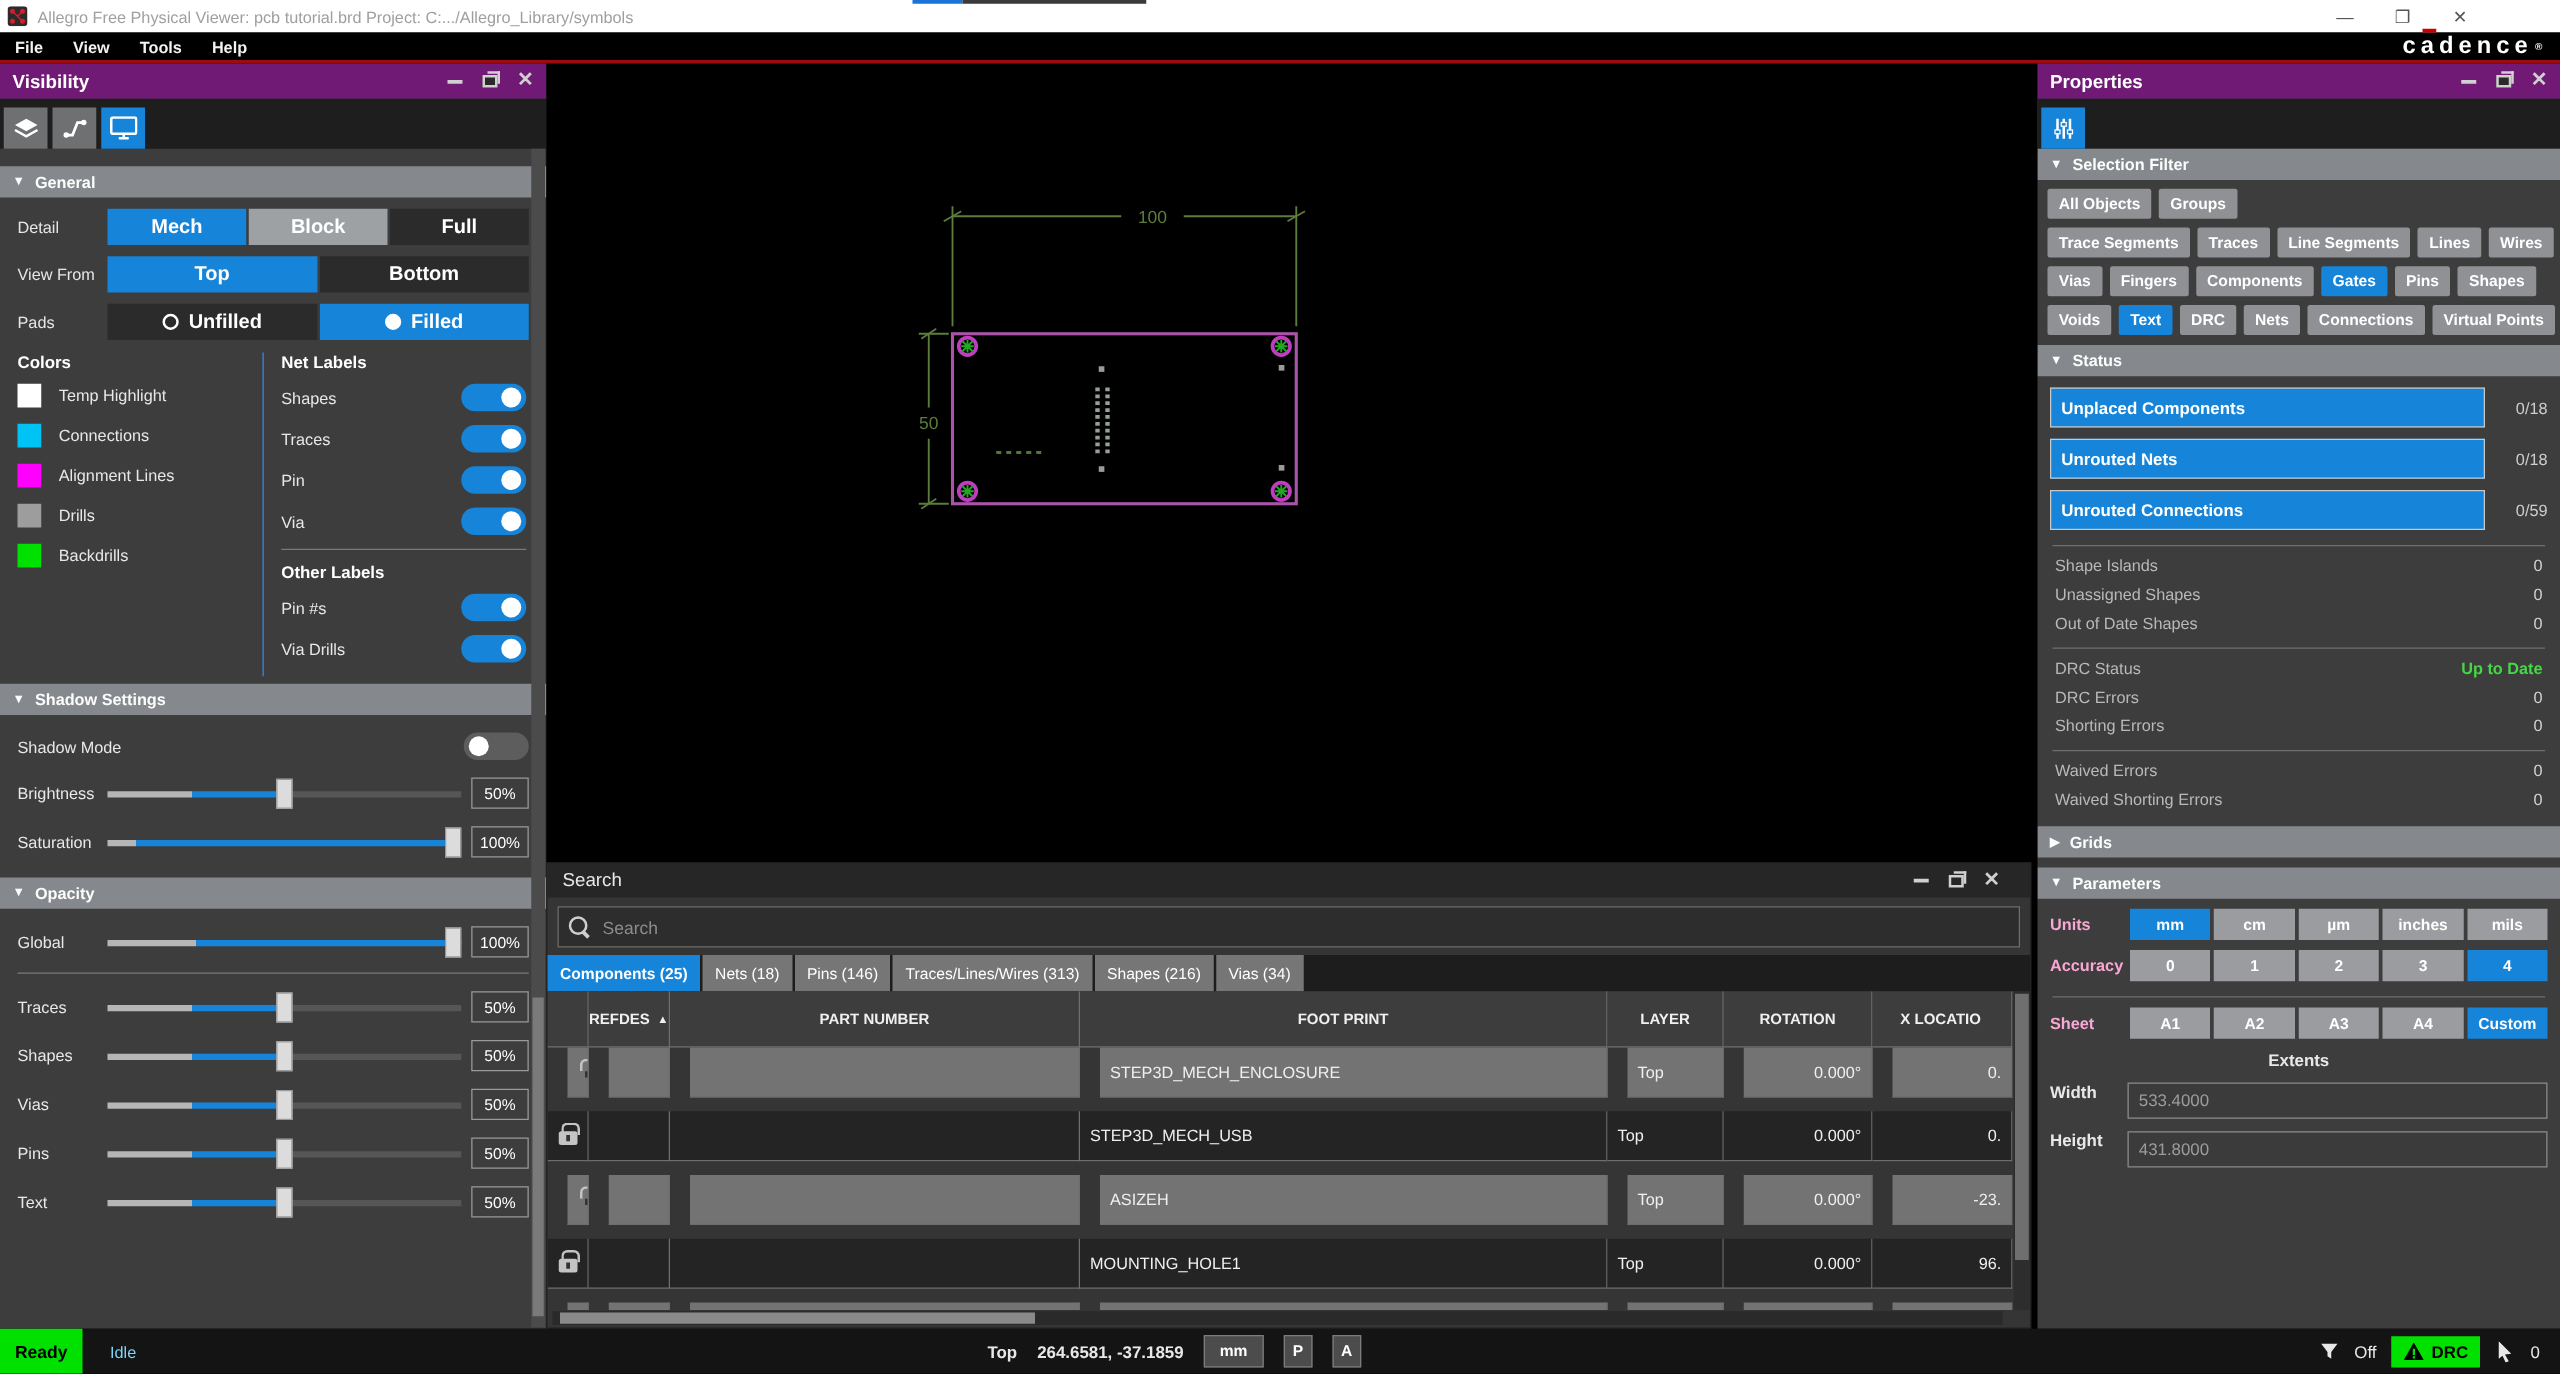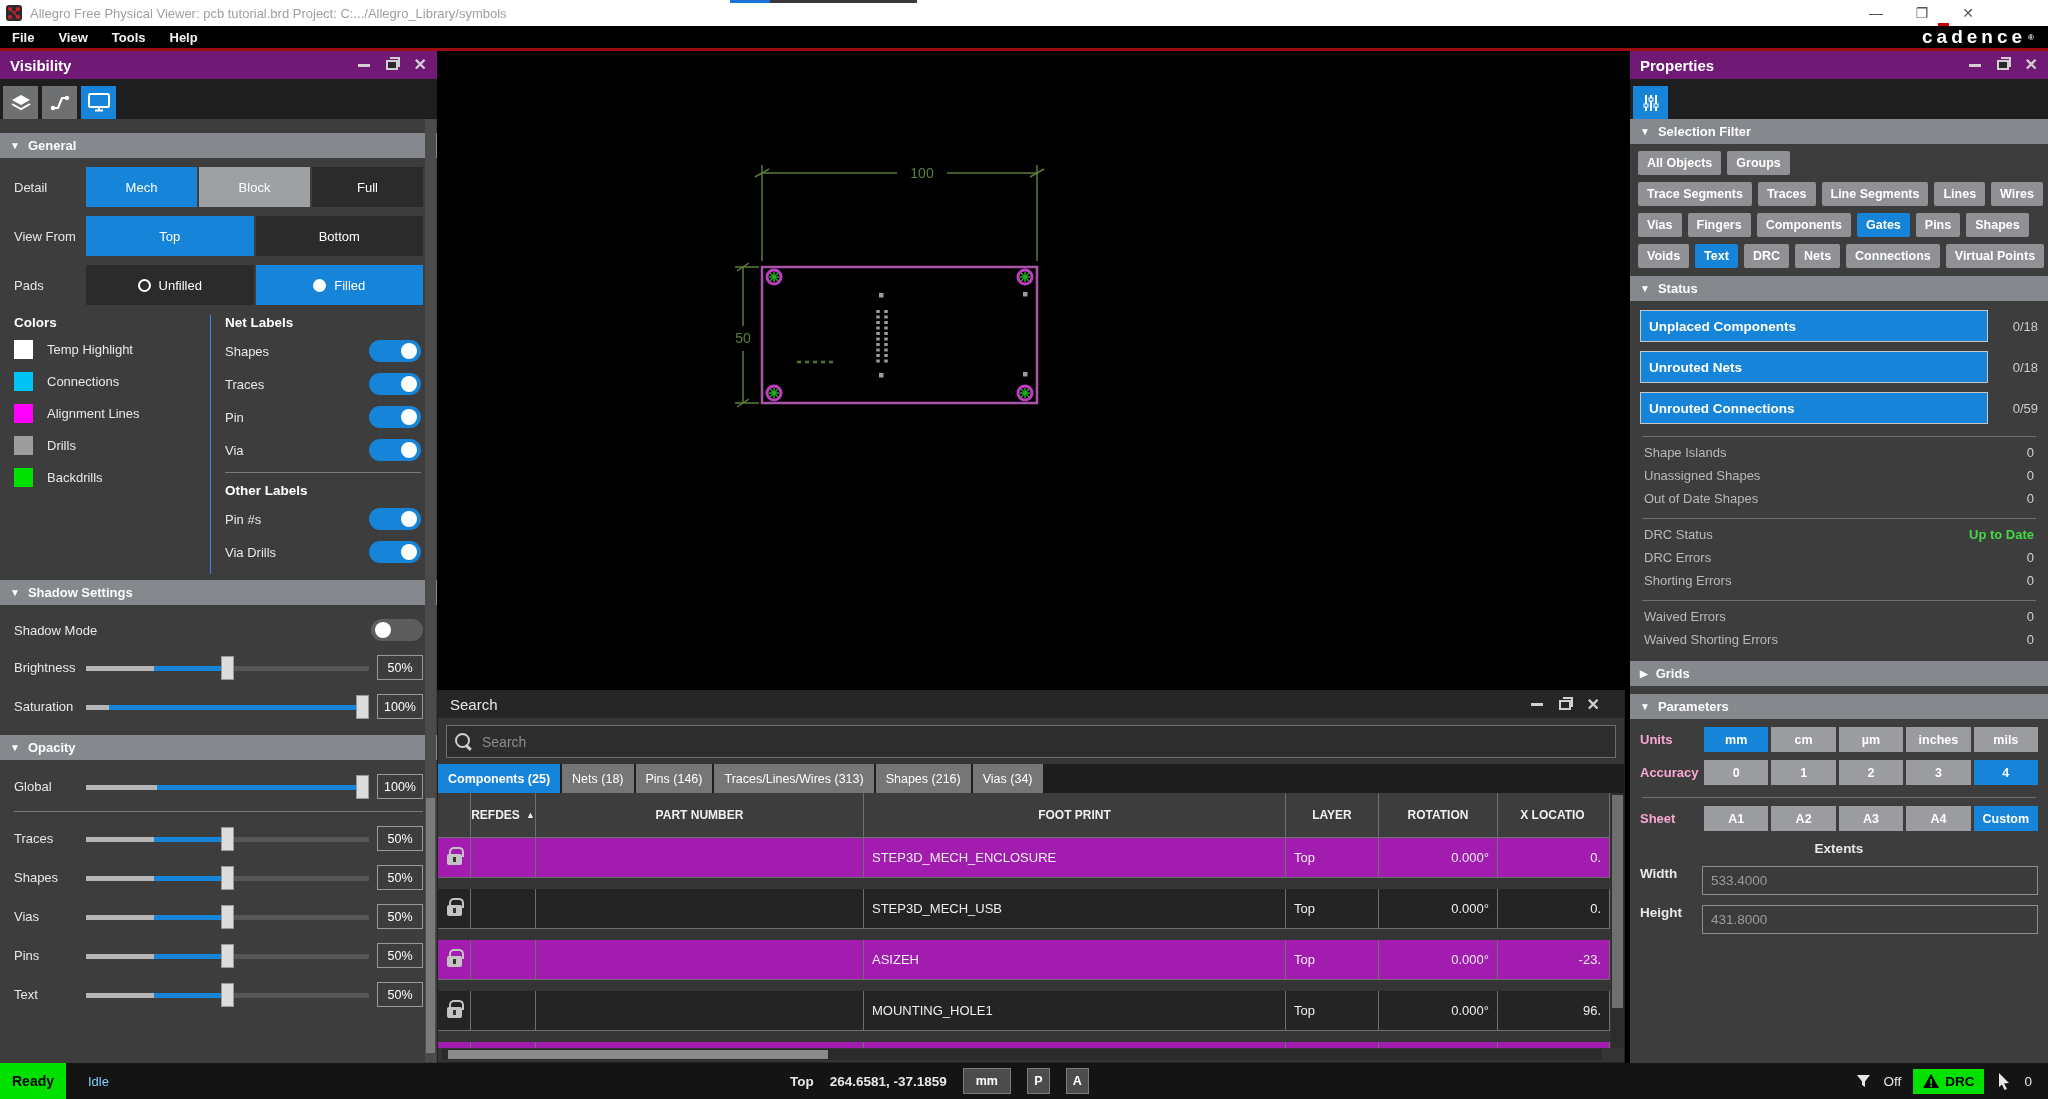--- a/index.html
+++ b/index.html
@@ -35,21 +35,21 @@
   .float-ico::before{content:"";position:absolute;left:2px;top:-5px;width:8px;height:8px;border:2px solid #d0d0d0;border-left:none;border-bottom:none;}
   .dockctl .dclose{font-size:16px;font-weight:bold;line-height:1;}
   .ptoolbar{height:40px;background:#1e1e1e;display:flex;align-items:flex-end;gap:4px;padding:0 3px;}
   .tbtn{width:35px;height:33px;background:#6e7072;display:flex;align-items:center;justify-content:center;}
   .tbtn.sel{background:#1684d9;}
   .sechdr{height:25px;background:#85888c;display:flex;align-items:center;color:#fdfdfd;font-weight:bold;font-size:13px;padding:0 10px;gap:8px;}
   .sechdr .tri{font-size:10px;}
   .vrow{display:flex;align-items:center;margin:9px 14px 0 14px;}
   .vrow .lbl{width:72px;font-size:13px;color:#e6e6e6;flex-shrink:0;}
   .segwrap{display:flex;gap:2px;flex:1;}
-  .seg{flex:1;height:40px;display:flex;align-items:center;justify-content:center;gap:8px;background:#2b2b2b;color:#fff;font-size:13px;font-weight:normal;}
+  .seg{flex:1;height:29px;display:flex;align-items:center;justify-content:center;gap:8px;background:#2b2b2b;color:#fff;font-size:16px;font-weight:bold;}
   .seg.sel{background:#1684d9;}
   .seg.hl{background:#9ea1a4;}
   .radio{width:13px;height:13px;border:2px solid #fff;border-radius:50%;}
   .radio.fill{background:#fff;}
 
   
   .twocol{display:flex;margin:10px 0 0 14px;}
   .col-l{width:196px;}
   .col-r{flex:1;border-left:1px solid #3b82f6;padding:0 16px 0 14px;}
   .subhdr{font-weight:bold;font-size:13.5px;color:#fff;margin-bottom:10px;}
@@ -104,21 +104,21 @@
   .mag::before{content:"";position:absolute;left:0;top:0;width:11px;height:11px;border:2px solid #cfcfcf;border-radius:50%;}
   .mag::after{content:"";position:absolute;width:7px;height:2.5px;background:#cfcfcf;transform:rotate(45deg);left:10px;top:13px;}
   .tabrow{margin-top:6px;height:29px;background:#1d1d1d;display:flex;align-items:flex-end;gap:2px;}
   .stab{height:29px;display:flex;align-items:center;padding:0 10px;background:#767676;color:#fff;font-size:12.5px;white-space:nowrap;}
   .stab.sel{background:#1684d9;font-weight:bold;}
   .tblwrap{position:absolute;left:0;top:102px;right:14px;bottom:14px;overflow:hidden;}
   .tgrid{display:grid;grid-template-columns:33px 65px 328px 422px 93px 119px 1fr;}
   .tgrid>div{border-right:1px solid #6e6e6e;border-bottom:1px solid #6e6e6e;display:flex;align-items:center;overflow:hidden;white-space:nowrap;}
   .thead>div{height:45px;background:#3d3d3d;justify-content:center;font-size:12px;font-weight:bold;color:#f0f0f0;gap:6px;}
   .trow>div{height:40px;font-size:13px;color:#efefef;padding:0 8px;}
-  .trow.odd>div{background:#a21caf;}
+  .trow.odd>div{background:#737373;margin-left:16px;}
   .trow.even>div{background:#242424;}
   .cell-r{justify-content:flex-end;}
   .lock{width:15px;height:11px;background:#c4c4c4;border-radius:2px;position:relative;margin:4px auto 0 auto;}
   .lock::before{content:"";position:absolute;top:-7px;left:2px;width:11px;height:8px;border:2.5px solid #c4c4c4;border-bottom:none;border-radius:5px 5px 0 0;}
   .lock::after{content:"";position:absolute;top:3px;left:6px;width:3px;height:5px;background:#333;}
   .hscroll{position:absolute;left:4px;bottom:2px;height:11px;width:1160px;background:#2a2a2a;}
   .hscroll .thumb{position:absolute;left:6px;top:1px;height:9px;width:380px;background:#8a8a8a;}
   .tvscroll{position:absolute;right:0px;top:102px;bottom:14px;width:13px;background:#2d2d2d;}
   .tvscroll .thumb{position:absolute;left:1px;right:1px;top:2px;bottom:40px;background:#6f6f6f;}
 

